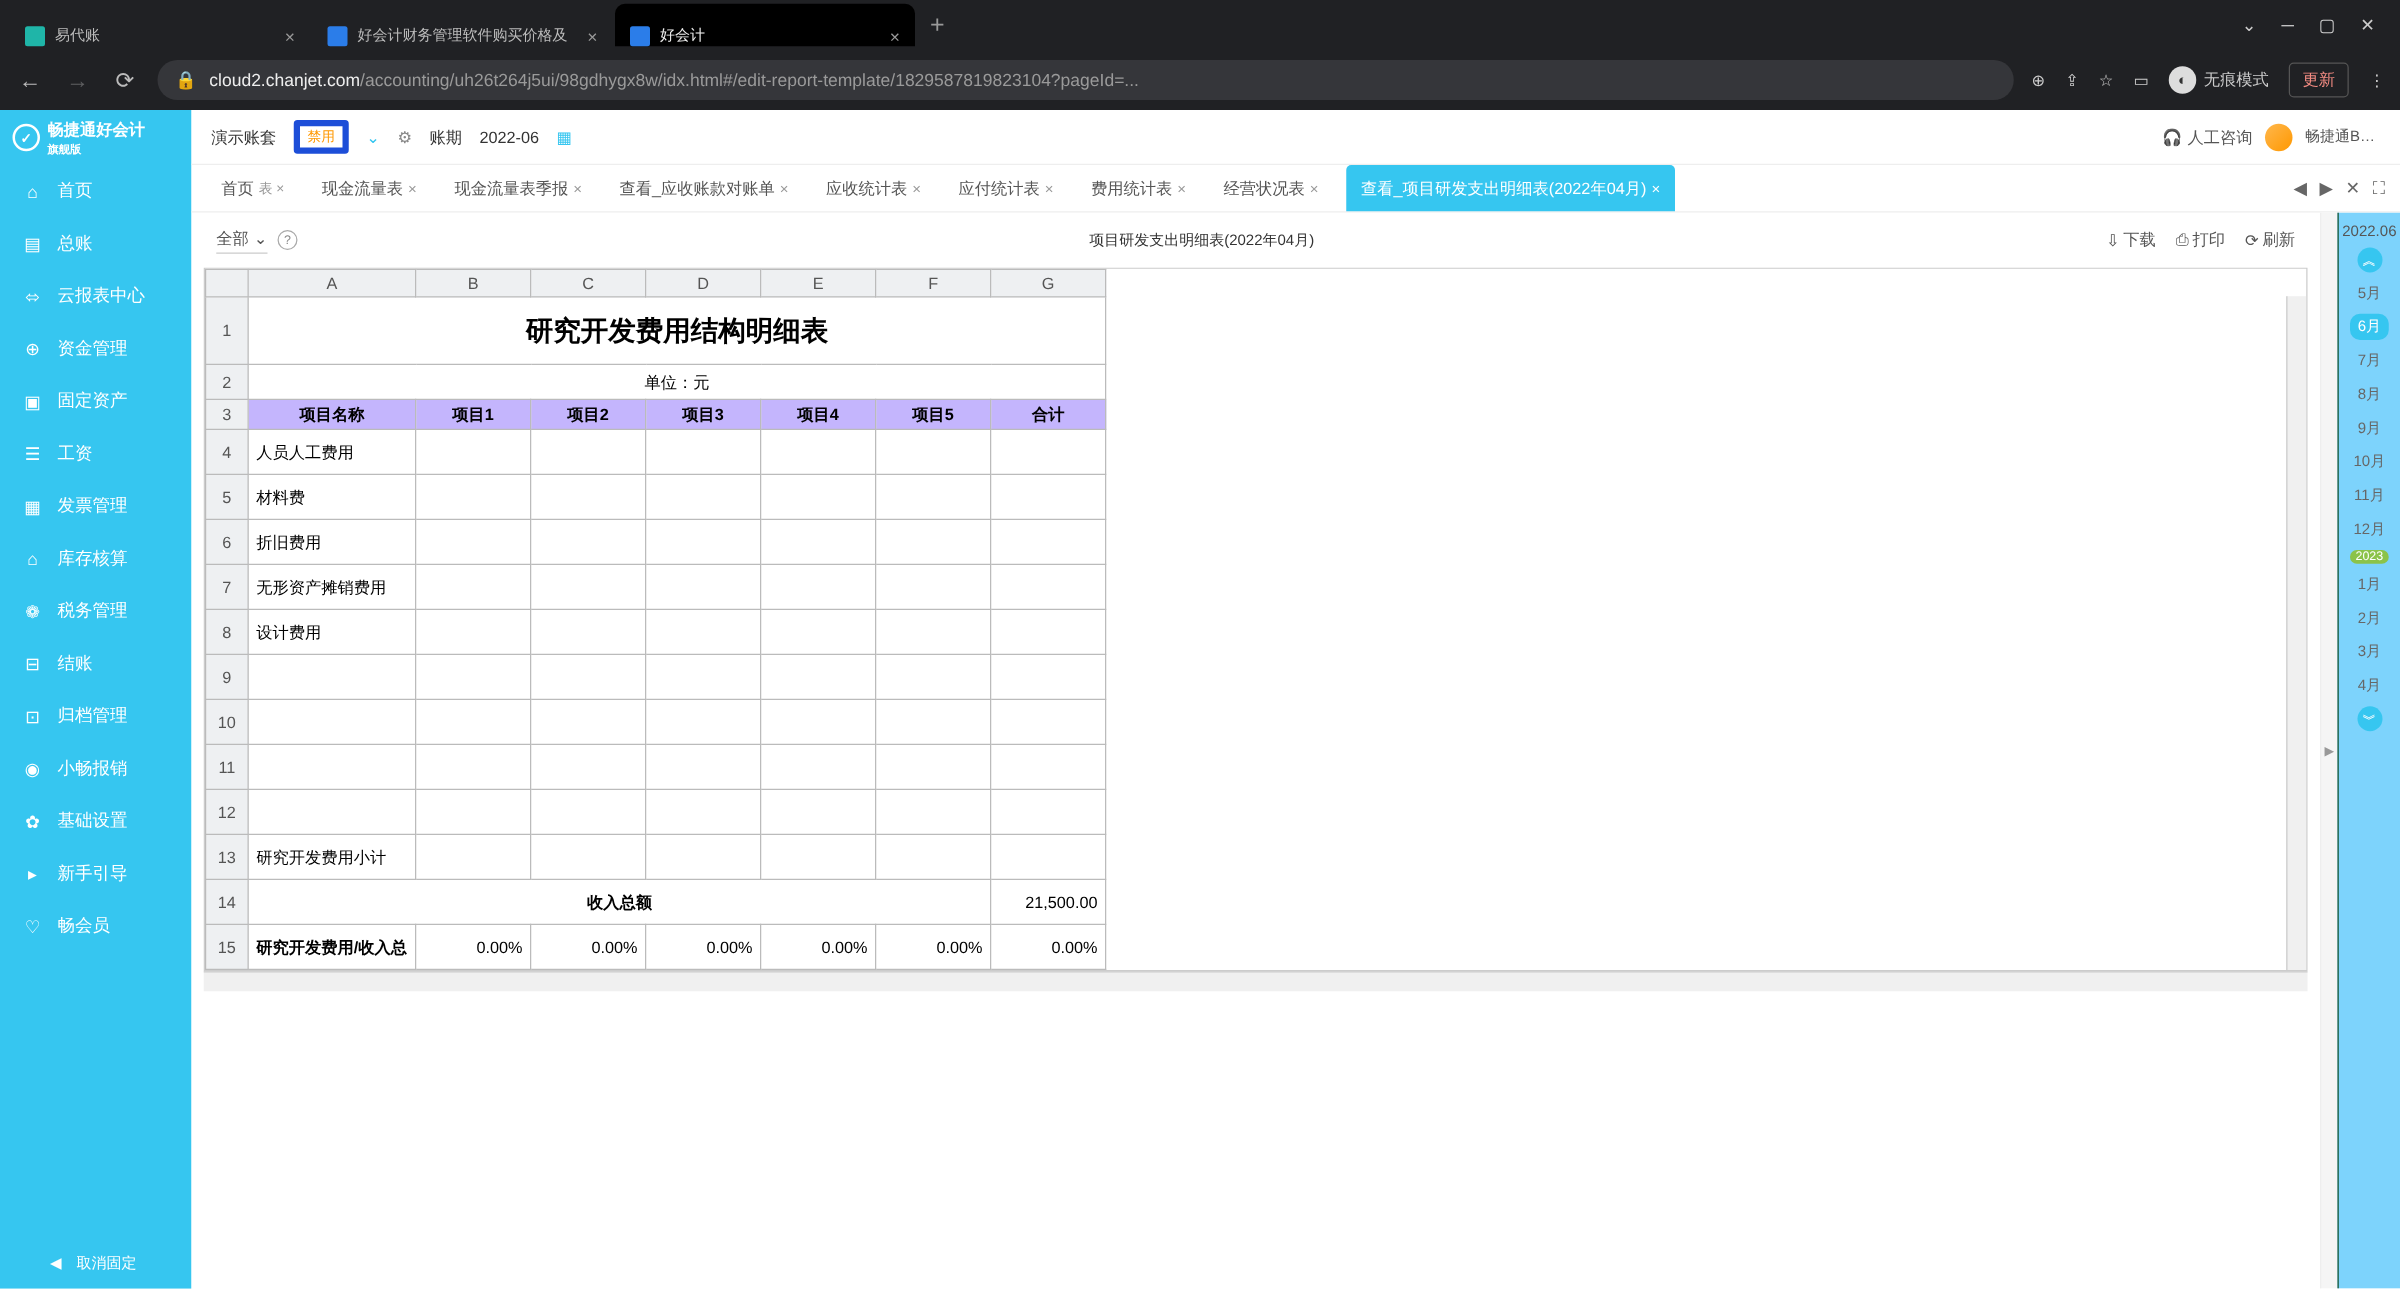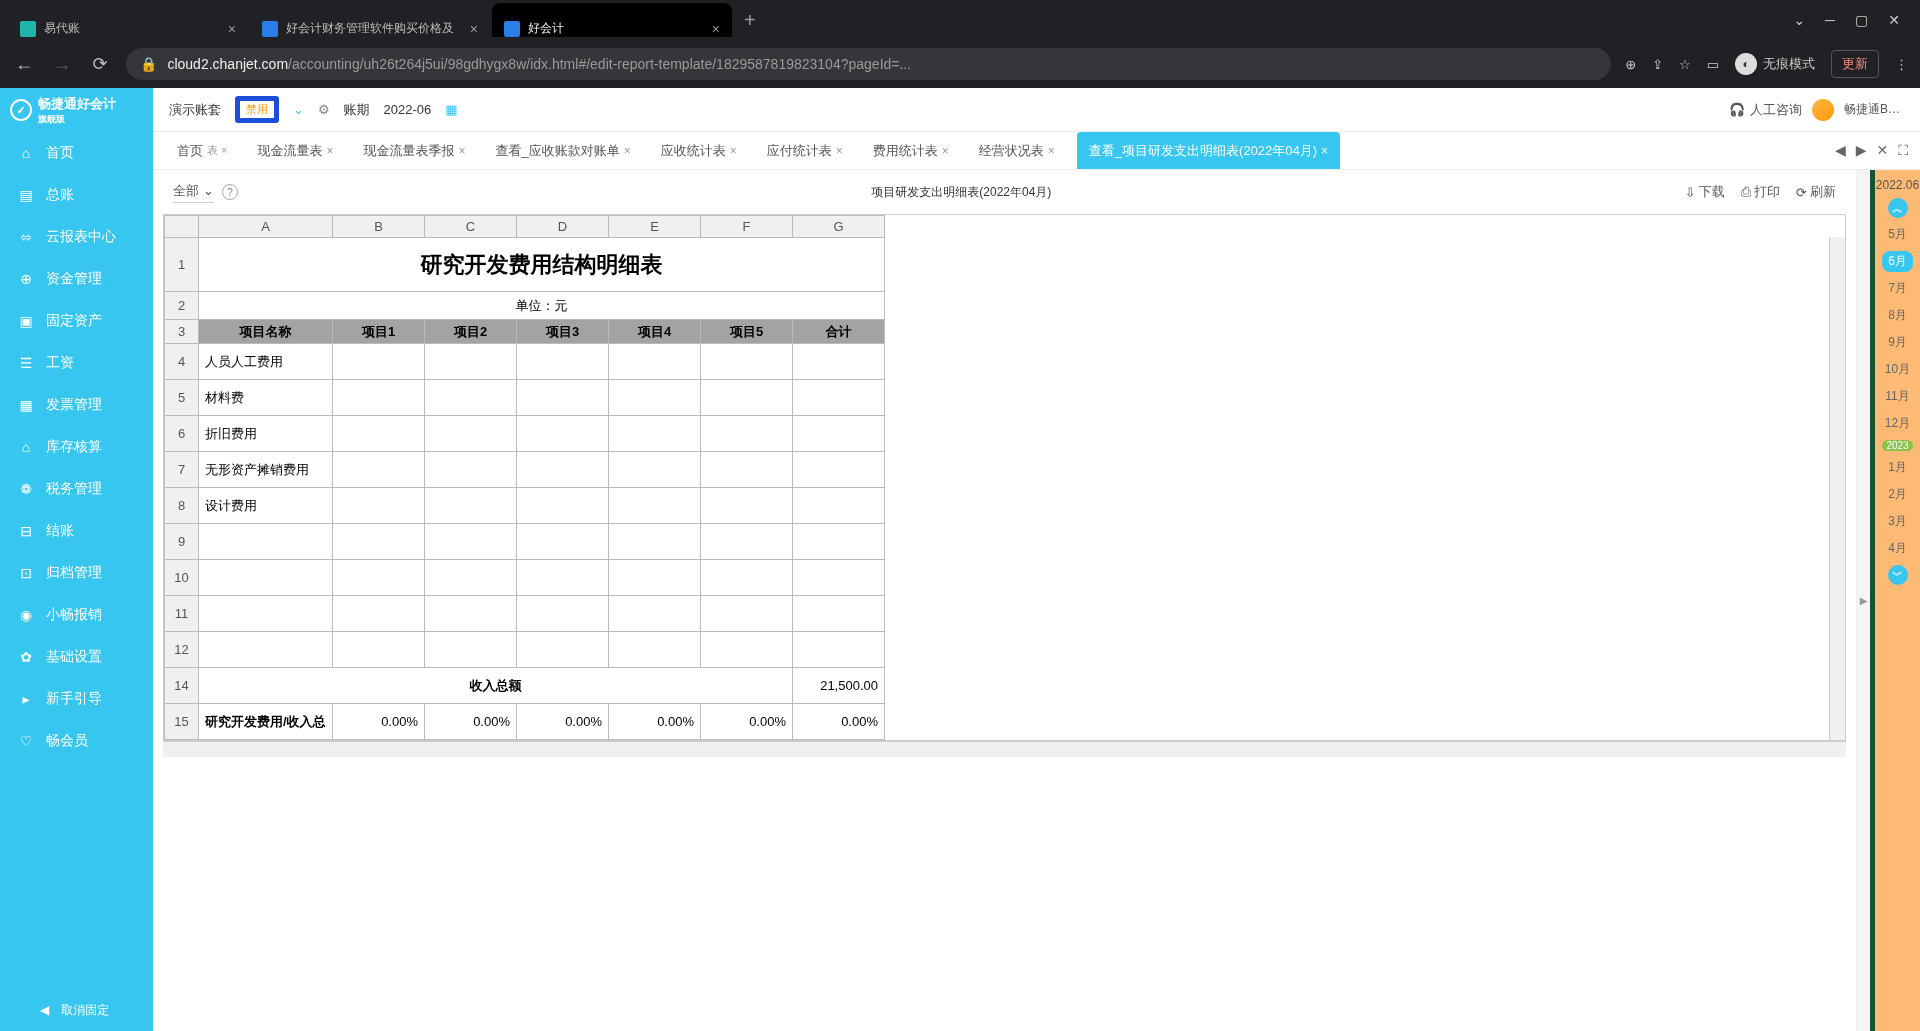--- a/index.html
+++ b/index.html
@@ -74,29 +74,29 @@
 
 
 .sheet-container { flex: 1; overflow: auto; padding: 0 10px 10px 10px; position: relative; }
 .sheet-scroll { overflow: auto; border: 1px solid #ccc; position: relative; }
 table.sheet { border-collapse: collapse; font-size: 13px; }
 table.sheet th, table.sheet td { border: 1px solid #bbb; }
 .colhdr { background: #eef0f2; text-align: center; height: 22px; color: #555; font-weight: normal; }
 .colhdr.corner { width: 34px; background: #eef0f2; }
 .rowhdr { background: #eef0f2; text-align: center; width: 34px; color: #555; height: 36px; }
 .cell { padding: 2px 6px; height: 36px; background: #fff; }
-.hdr-row .cell { background: #a3a3a3; text-align: center; font-weight: bold; height: 24px; }
+.hdr-row .cell { background: #c4b5fd; text-align: center; font-weight: bold; height: 24px; }
 .title-cell { text-align: center; font-size: 22px; font-weight: bold; height: 54px; }
 .unit-cell { text-align: center; font-size: 13px; height: 28px; }
 .num { text-align: right; }
 .bold { font-weight: bold; }
 .center { text-align: center; }
 
 
-.month-rail { width: 50px; border-left: 5px solid #14532d; display: flex; flex-direction: column; align-items: center; padding-top: 8px; font-size: 12px; gap: 6px; flex-shrink: 0; background: #fdba74; }
+.month-rail { width: 50px; border-left: 1px solid #14532d; display: flex; flex-direction: column; align-items: center; padding-top: 8px; font-size: 12px; gap: 6px; flex-shrink: 0; background: #7dd3fc; }
 .rail-year { color: #555; font-size: 12px; }
 .rail-up, .rail-down { width: 20px; height: 20px; border-radius: 50%; background: #36c6f0; color: #fff; display: flex; align-items: center; justify-content: center; cursor: pointer; font-size: 11px; }
 .rail-month { cursor: pointer; color: #666; padding: 2px 0; }
 .rail-month.active { background: #36c6f0; color: #fff; border-radius: 8px; padding: 2px 6px; }
 .rail-badge { background: #8bc34a; color: #fff; border-radius: 8px; padding: 0 4px; font-size: 10px; }
 
 .collapse-rail { width: 14px; background: #f5f5f5; display: flex; align-items: center; justify-content: center; cursor: pointer; color: #999; font-size: 10px; border-left: 1px solid #eee; flex-shrink: 0; }
 
 .hscroll { height: 16px; background: #f0f0f0; border-top: 1px solid #ccc; }
 .vscroll-fake { position: absolute; right: 0; top: 22px; bottom: 0; width: 16px; background: #f0f0f0; border-left: 1px solid #ccc; }
@@ -418,20 +418,30 @@
                     <td class="cell"></td>
                     <td class="cell"></td>
                     <td class="cell"></td>
                     <td class="cell"></td>
                     <td class="cell"></td>
                     <td class="cell"></td>
                   </tr>
             <tr>
                     <td class="rowhdr">12</td>
                     <td class="cell"></td>
+                    <td class="cell"></td>
+                    <td class="cell"></td>
+                    <td class="cell"></td>
+                    <td class="cell"></td>
+                    <td class="cell"></td>
+                    <td class="cell"></td>
+                  </tr>
+            <tr>
+                    <td class="rowhdr">13</td>
+                    <td class="cell">研究开发费用小计</td>
                     <td class="cell"></td>
                     <td class="cell"></td>
                     <td class="cell"></td>
                     <td class="cell"></td>
                     <td class="cell"></td>
                     <td class="cell"></td>
                   </tr>
 
             <tr>
               <td class="rowhdr">14</td>

